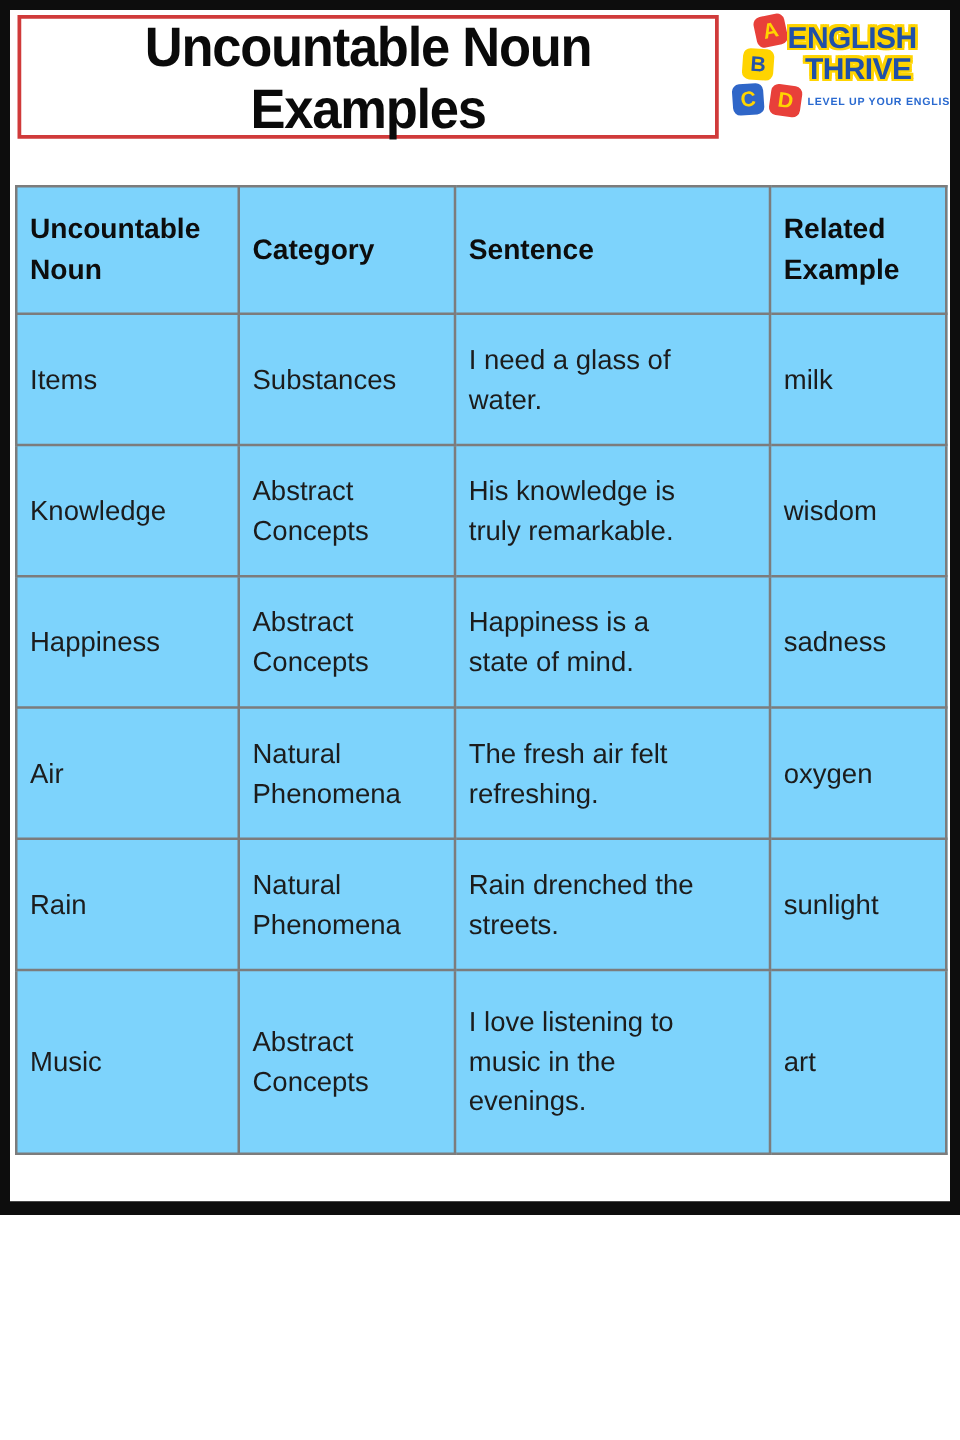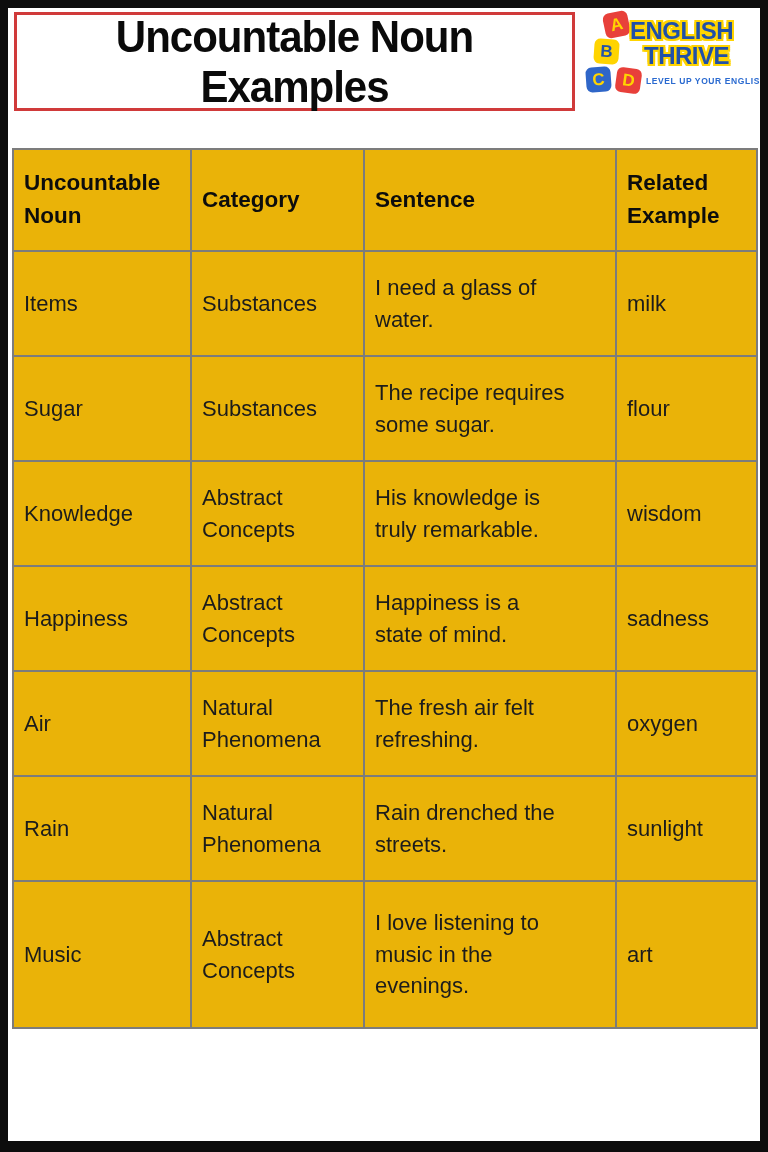--- a/index.html
+++ b/index.html
@@ -1,17 +1,17 @@
 <!DOCTYPE html>
 <html><head>
 <meta charset="utf-8">
 <style>
   html,body{margin:0;padding:0;background:#ffffff;font-family:"Liberation Sans",sans-serif;}
   .page{
-    position:relative;width:768px;height:1152px;box-sizing:border-box;
+    position:relative;width:768px;height:972px;box-sizing:border-box;
     border:8px solid #0d0d0d;border-bottom-width:11px;background:#ffffff;overflow:hidden;
   }
   
   .header{position:relative;height:140px;}
   .title-box{
     position:absolute;left:6px;top:4px;width:555px;height:93px;
     border:3px solid #d03a3a;display:flex;align-items:center;justify-content:center;background:#fff;
   }
   .title{
     margin:0;font-weight:900;font-size:42px;line-height:47px;letter-spacing:-1px;
@@ -31,21 +31,21 @@
   .logo-text{position:absolute;left:46px;top:8px;font-weight:bold;}
   .wordline{
     font-size:24px;line-height:25px;color:#2050a8;letter-spacing:-0.5px;
     text-shadow:-2px -2px 0 #ffd400,2px -2px 0 #ffd400,-2px 2px 0 #ffd400,2px 2px 0 #ffd400,
                 -2px 0 0 #ffd400,2px 0 0 #ffd400,0 -2px 0 #ffd400,0 2px 0 #ffd400;
   }
   .wordline.l2{margin-left:14px;}
   .tagline{font-size:8.5px;color:#2a6ad0;margin:8px 0 0 16px;letter-spacing:0.6px;white-space:nowrap;}
   
   table.nouns{
-    border-collapse:collapse;table-layout:fixed;margin-left:4px;width:744px;background:#eab308;
+    border-collapse:collapse;table-layout:fixed;margin-left:4px;width:744px;background:#7dd3fc;
   }
   .nouns th,.nouns td{
     border:2px solid #7c7c7c;vertical-align:middle;text-align:left;
     padding:6px 6px 6px 10px;font-size:22px;line-height:1.45;color:#1c1c1c;
     white-space:pre-line;overflow:hidden;
   }
   .nouns th{font-weight:bold;font-size:22.5px;color:#0d0d0d;}
   tr.head{height:102px;}
   tr.row{height:105px;}
   tr.tall{height:147px;}
@@ -93,27 +93,20 @@
 Example</th>
       </tr>
       <tr class="row">
         <td>Items</td>
         <td>Substances</td>
         <td>I need a glass of
 water.</td>
         <td>milk</td>
       </tr>
       <tr class="row">
-        <td>Sugar</td>
-        <td>Substances</td>
-        <td>The recipe requires
-some sugar.</td>
-        <td>flour</td>
-      </tr>
-      <tr class="row">
         <td>Knowledge</td>
         <td>Abstract
 Concepts</td>
         <td>His knowledge is
 truly remarkable.</td>
         <td>wisdom</td>
       </tr>
       <tr class="row">
         <td>Happiness</td>
         <td>Abstract

